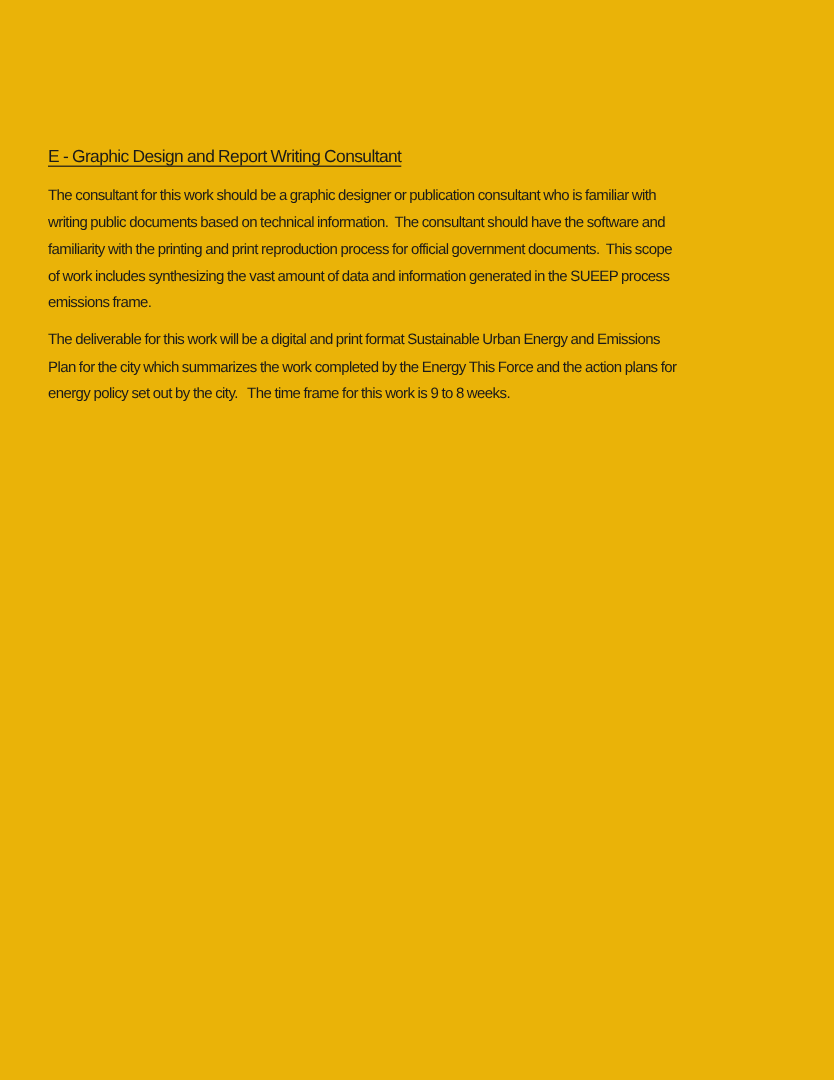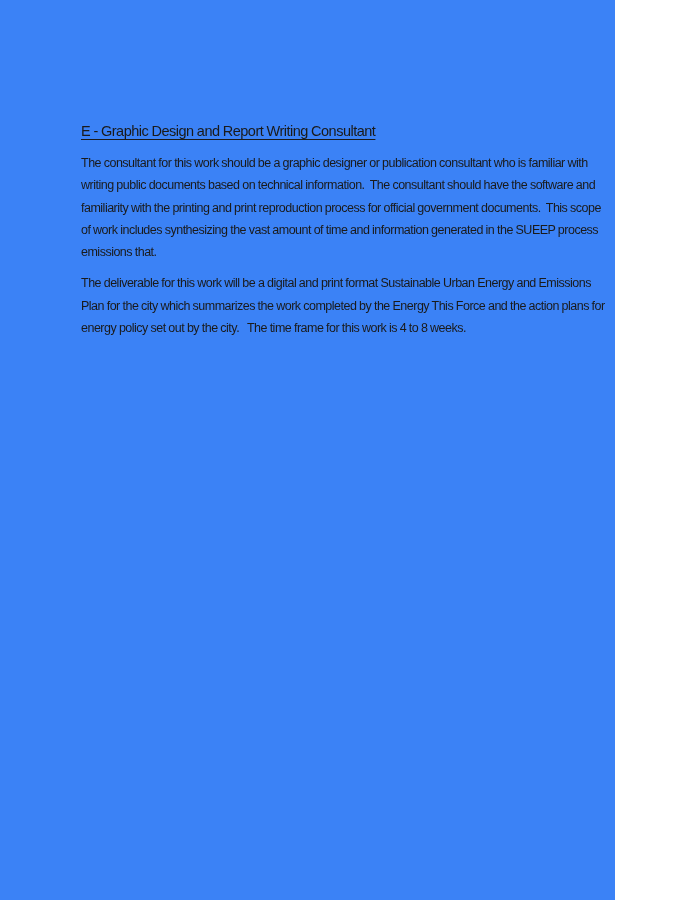--- a/index.html
+++ b/index.html
@@ -2,25 +2,25 @@
 <html><head>
 <meta charset="utf-8">
 <style>
   html, body {
     margin: 0;
     padding: 0;
     background: #ffffff;
   }
   .page {
     position: relative;
-    width: 615px;
+    width: 695px;
     height: 900px;
-    background: #3b82f6;
+    background: #eab308;
     box-sizing: border-box;
-    padding: 122px 80px 0 81px;
+    padding: 122px 80px 0 40px;
     color: #1a1a1a;
     font-family: "Liberation Sans", "DejaVu Sans", sans-serif;
     overflow: hidden;
   }
   .heading {
     font-size: 14.5px;
     font-weight: 400;
     line-height: 18px;
     letter-spacing: -0.5px;
     word-spacing: -0.3px;
@@ -44,23 +44,23 @@
 <body>
 
 <div class="page">
 
   <h1 class="heading">E - Graphic Design and Report Writing Consultant</h1>
 
   <p class="para">
     <span class="text-line">The consultant for this work should be a graphic designer or publication consultant who is familiar with</span>
     <span class="text-line">writing public documents based on technical information.  The consultant should have the software and</span>
     <span class="text-line">familiarity with the printing and print reproduction process for official government documents.  This scope</span>
-    <span class="text-line">of work includes synthesizing the vast amount of time and information generated in the SUEEP process</span>
-    <span class="text-line">emissions that.</span>
+    <span class="text-line">of work includes synthesizing the vast amount of data and information generated in the SUEEP process</span>
+    <span class="text-line">emissions frame.</span>
   </p>
 
   <p class="para">
     <span class="text-line">The deliverable for this work will be a digital and print format Sustainable Urban Energy and Emissions</span>
     <span class="text-line">Plan for the city which summarizes the work completed by the Energy This Force and the action plans for</span>
-    <span class="text-line">energy policy set out by the city.   The time frame for this work is 4 to 8 weeks.</span>
+    <span class="text-line">energy policy set out by the city.   The time frame for this work is 9 to 8 weeks.</span>
   </p>
 
 </div>
 
 </body></html>

